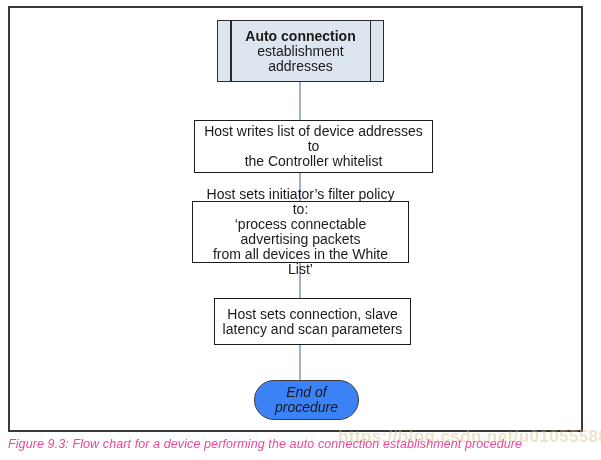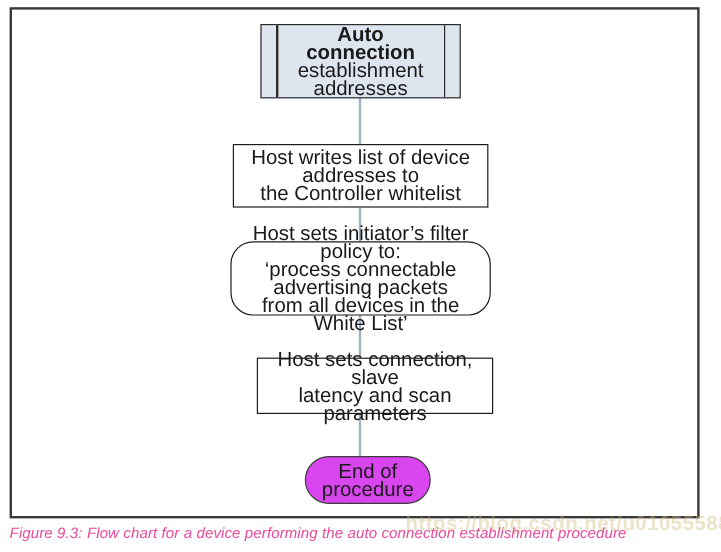--- a/index.html
+++ b/index.html
@@ -44,21 +44,21 @@
 
   
   .node {
     position: absolute;
     box-sizing: border-box;
     display: flex;
     align-items: center;
     justify-content: center;
     text-align: center;
     color: #1a1a1a;
-    font-size: 17px;
+    font-size: 14px;
     line-height: 15px;
   }
   .node .txt {
     width: 100%;
     padding: 0 6px;
     box-sizing: border-box;
     white-space: pre-line;
   }
 
   
@@ -90,46 +90,46 @@
   }
 
   
   .process-box {
     background: #ffffff;
     border: 1.5px solid #1d1d1d;
   }
   #node-write-whitelist {
     left: 184px;
     top: 112px;
-    width: 213px;
+    width: 239px;
     height: 53px;
   }
   #node-filter-policy {
     left: 182px;
     top: 193px;
     width: 217px;
     height: 62px;
-    border-radius: 19px;
   }
   #node-conn-params {
     left: 204px;
     top: 290px;
     width: 197px;
     height: 47px;
   }
 
   
   #node-end-procedure {
     left: 244px;
     top: 372px;
     width: 105px;
     height: 40px;
-    background: #d946ef;
+    background: #3b82f6;
     border: 1.5px solid #3c3c3c;
     border-radius: 21px;
+    font-style: italic;
   }
 
   
   #figure-caption {
     position: absolute;
     left: 8px;
     top: 437px;
     width: 585px;
     font-style: italic;
     font-size: 12.5px;

